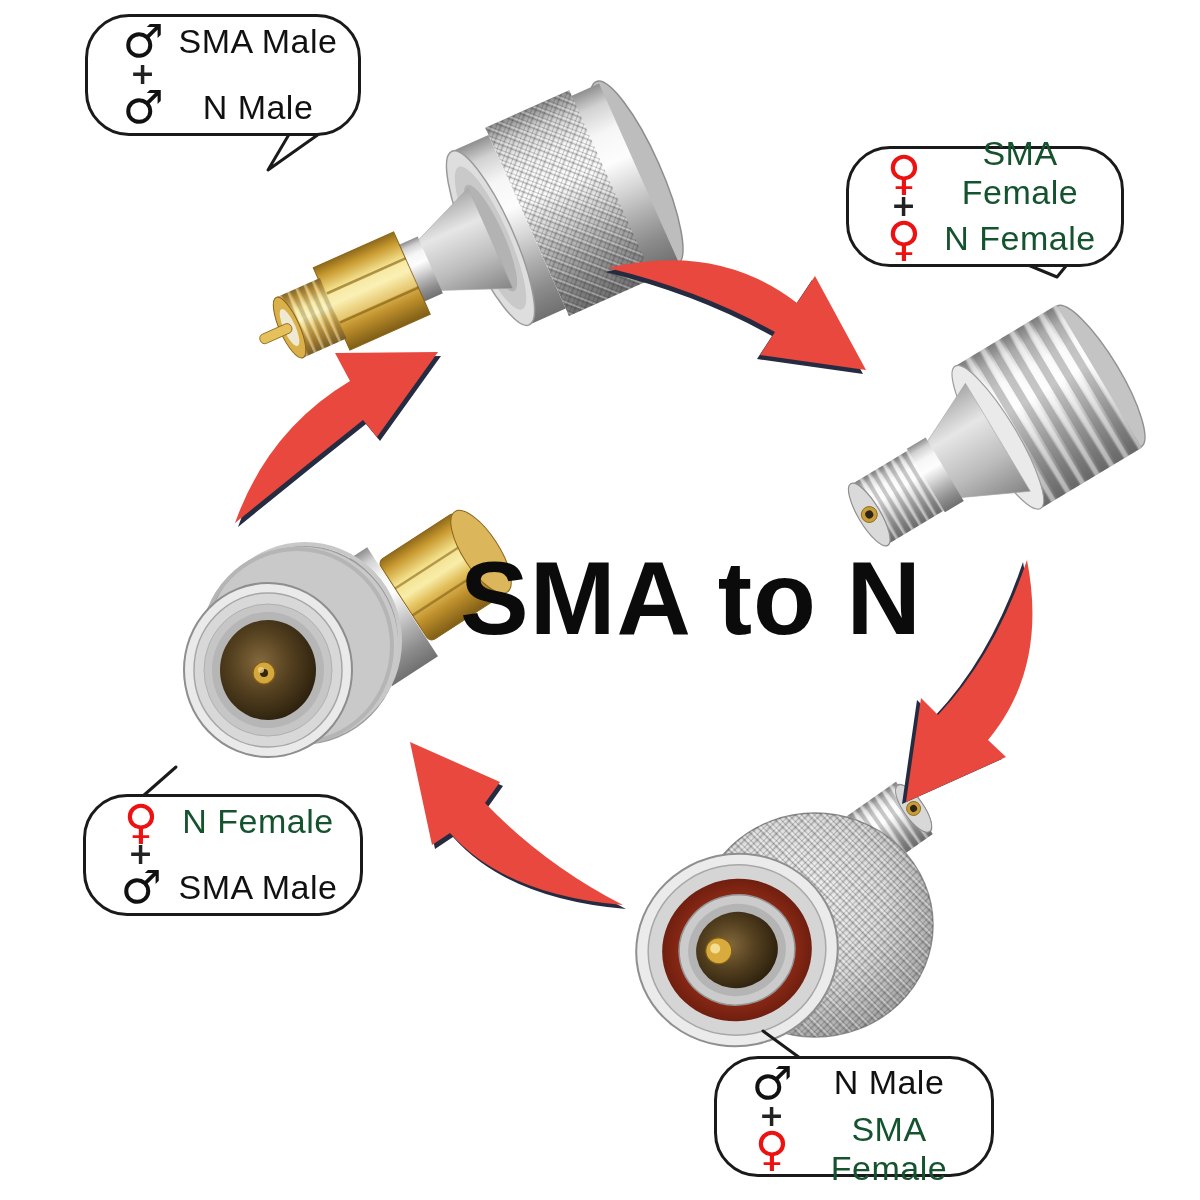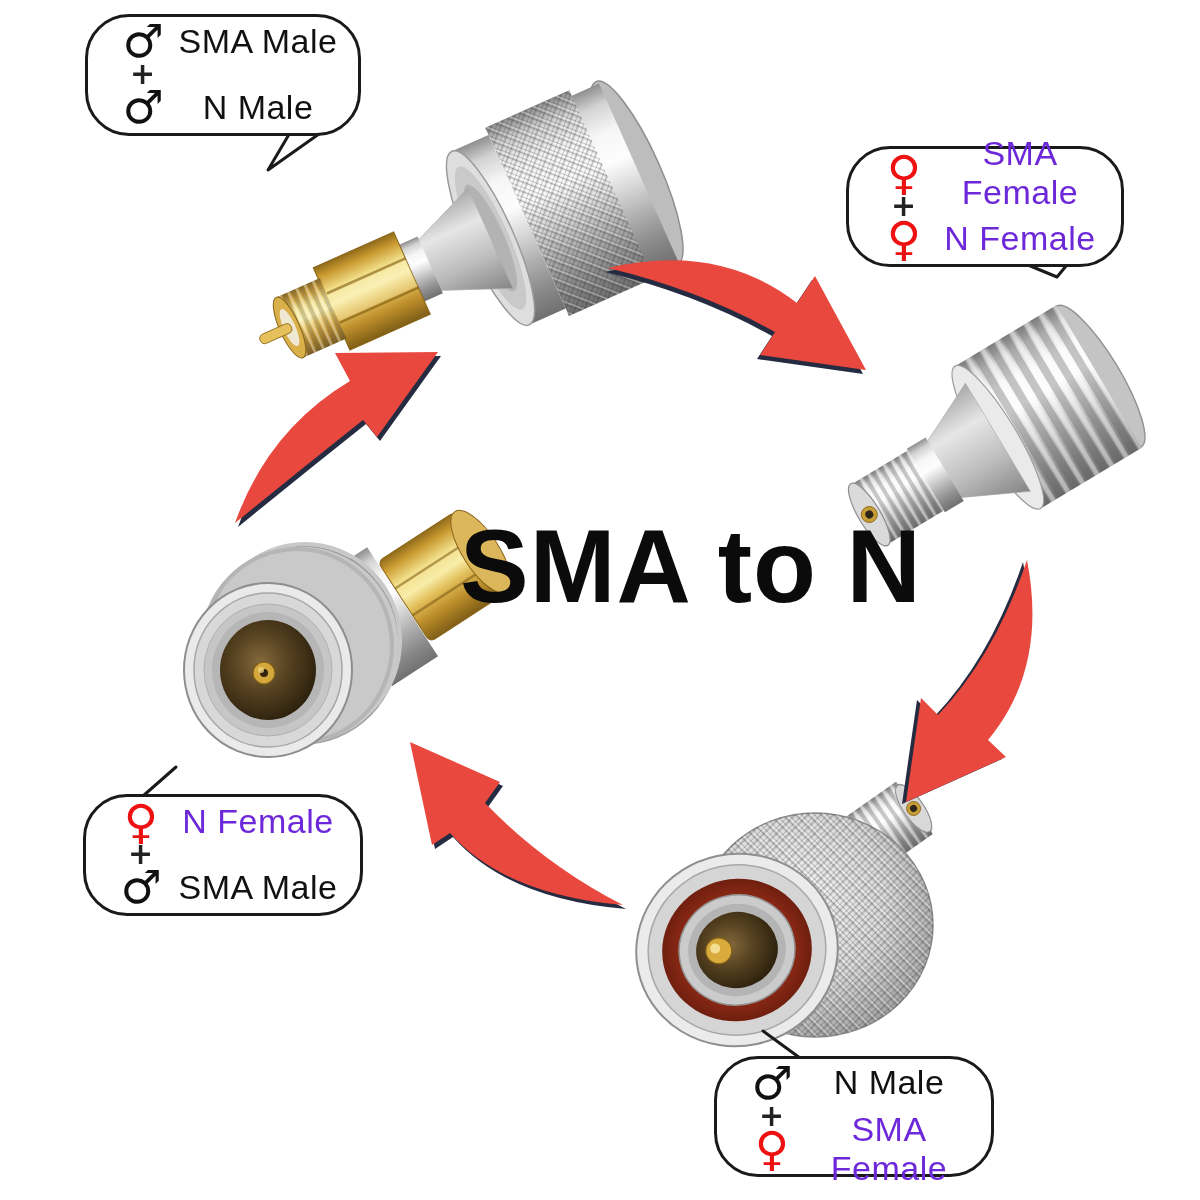--- a/index.html
+++ b/index.html
@@ -10,25 +10,25 @@
   .bubble{position:absolute;background:#fff;border:3px solid #1a1a1a;border-radius:44px;
           box-sizing:border-box;display:flex;flex-direction:column;justify-content:center;
           padding:4px 14px 6px 26px;z-index:5;}
   .brow{display:flex;align-items:center;height:46px;}
   .bsym{width:58px;text-align:center;font-weight:bold;line-height:1;
         font-family:"DejaVu Sans",sans-serif;}
   .bsym.male{font-size:46px;color:#111;}
   .bsym.female{font-size:47px;color:#ee1111;}
   .blabel{flex:1;text-align:center;font-size:34px;font-weight:normal;letter-spacing:0.5px;}
   .blabel.black{color:#111;}
-  .blabel.red{color:#6d28d9;}
+  .blabel.red{color:#14532d;}
   .bplus{height:22px;line-height:20px;margin-left:16px;font-size:30px;font-weight:bold;color:#222;
          font-family:"DejaVu Sans",sans-serif;}
   
-  .title{position:absolute;left:436px;top:508px;width:510px;text-align:center;
+  .title{position:absolute;left:436px;top:540px;width:510px;text-align:center;
          font-size:103px;font-weight:bold;color:#0b0b0b;letter-spacing:1px;z-index:4;}
   
   .ar1{filter:drop-shadow(-3px 4px 0 #252c42);}
   .ar2{filter:drop-shadow(-4px 2px 0 #252c42);}
   .ar3{filter:drop-shadow(3px 4px 0 #252c42);}
   .ar4{filter:drop-shadow(3px 4px 0 #252c42);}
 </style>
 </head>
 <body>
 

